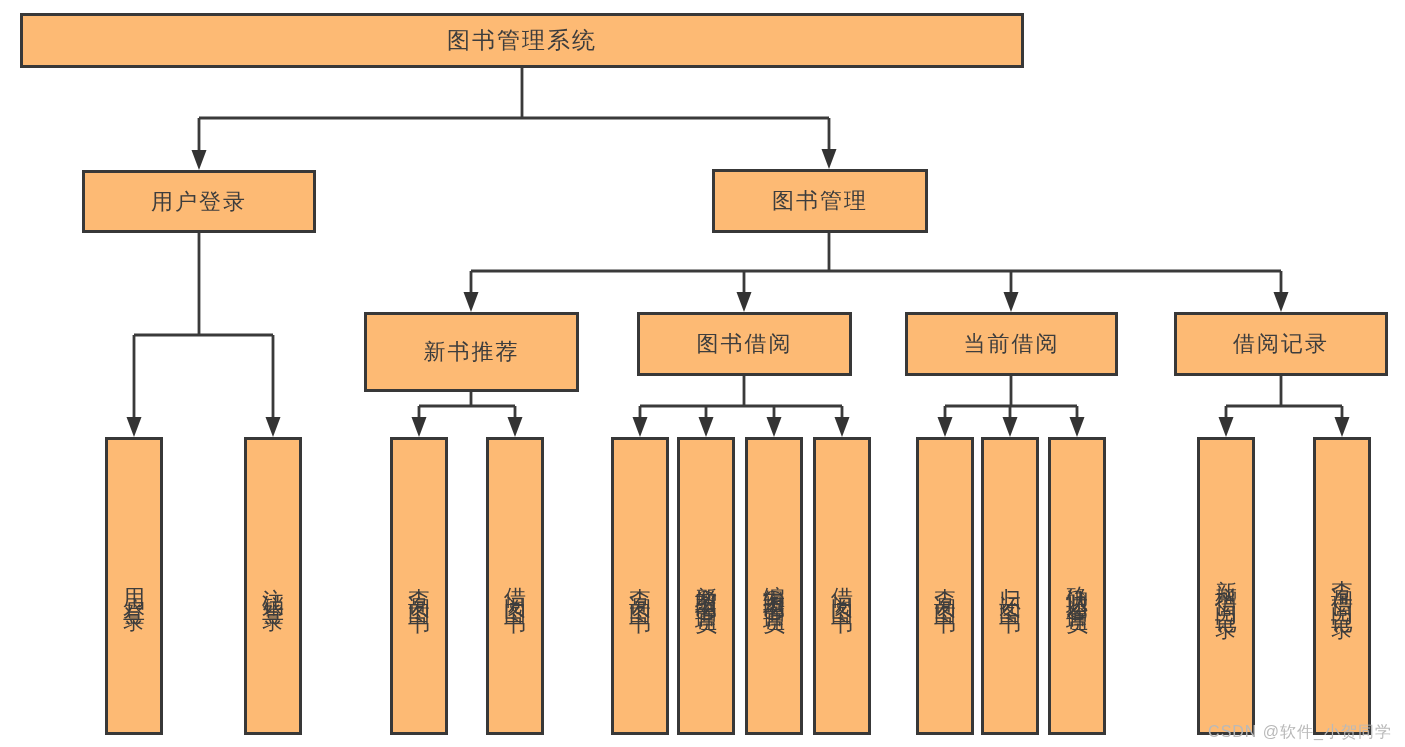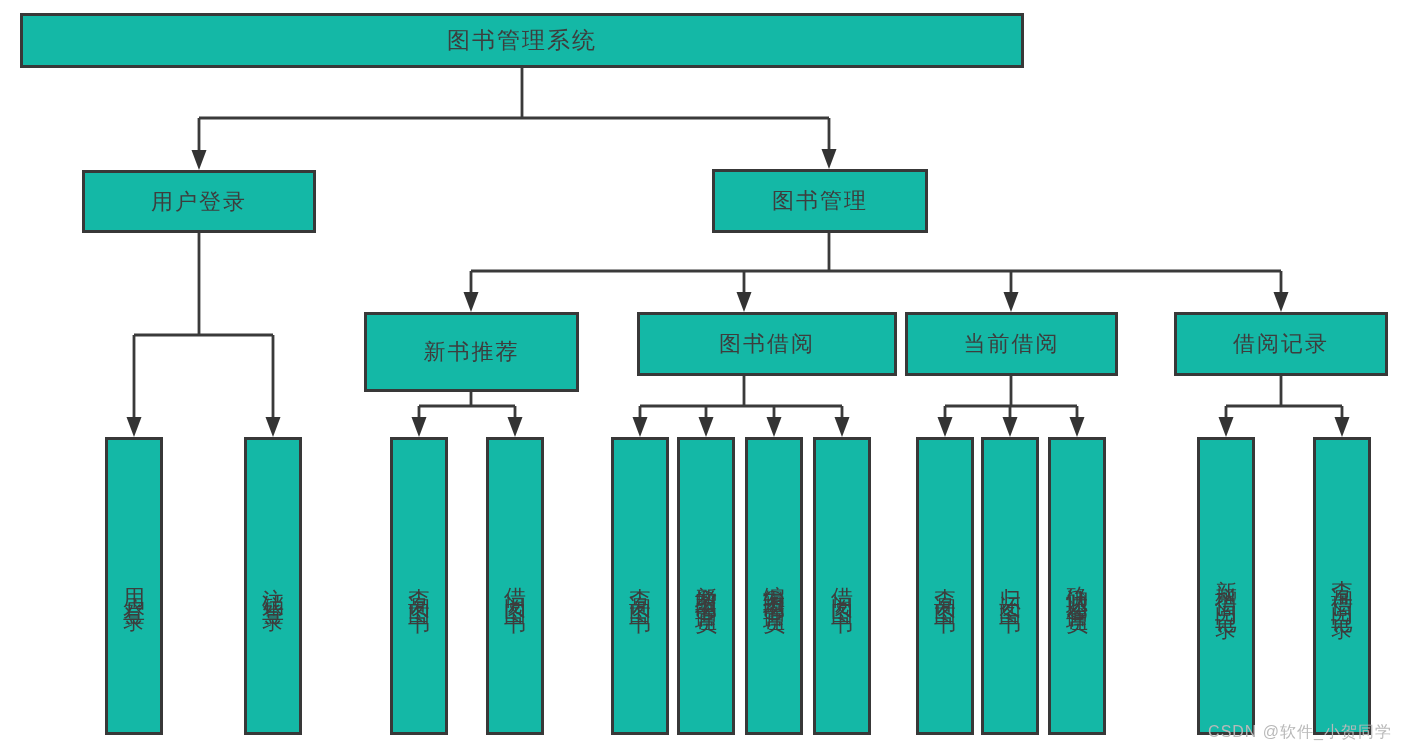--- a/index.html
+++ b/index.html
@@ -7,40 +7,40 @@
     width:1405px;height:747px;position:relative;overflow:hidden;
     background:#ffffff;
     font-family:"Liberation Sans",sans-serif;
   }
   #connectors{position:absolute;left:0;top:0;z-index:1;}
   #connectors path{fill:none;stroke:#3a3a3a;stroke-width:2.8;}
   #connectors polygon{fill:#333333;stroke:none;}
 
   .node{
     position:absolute;box-sizing:border-box;z-index:2;
-    background:#14b8a6;border:3px solid #383838;
+    background:#fdba74;border:3px solid #383838;
     display:flex;align-items:center;justify-content:center;
     color:#3d3d3d;text-align:center;
   }
   .h{font-size:22px;letter-spacing:2px;white-space:nowrap;}
   .v{
     writing-mode:vertical-rl;text-orientation:mixed;
     font-size:22px;letter-spacing:8px;
     top:437px;width:58px;height:298px;
   }
   .v.tight{letter-spacing:4px;}
 
   
   #n-root{left:20px;top:13px;width:1004px;height:55px;font-size:23px;}
   
   #n-user-login{left:82px;top:170px;width:234px;height:63px;}
   #n-book-mgmt{left:712px;top:169px;width:216px;height:64px;}
   
   #n-new-book{left:364px;top:312px;width:215px;height:80px;}
-  #n-borrowing{left:637px;top:312px;width:260px;height:64px;}
+  #n-borrowing{left:637px;top:312px;width:215px;height:64px;}
   #n-current{left:905px;top:312px;width:213px;height:64px;text-align:center;}
   #n-records{left:1174px;top:312px;width:214px;height:64px;}
   
   #n-login{left:105px;}
   #n-logout{left:244px;}
   #n-g1-query{left:390px;}
   #n-g1-borrow{left:486px;}
   #n-g2-query{left:611px;}
   #n-g2-add{left:677px;}
   #n-g2-edit{left:745px;}

